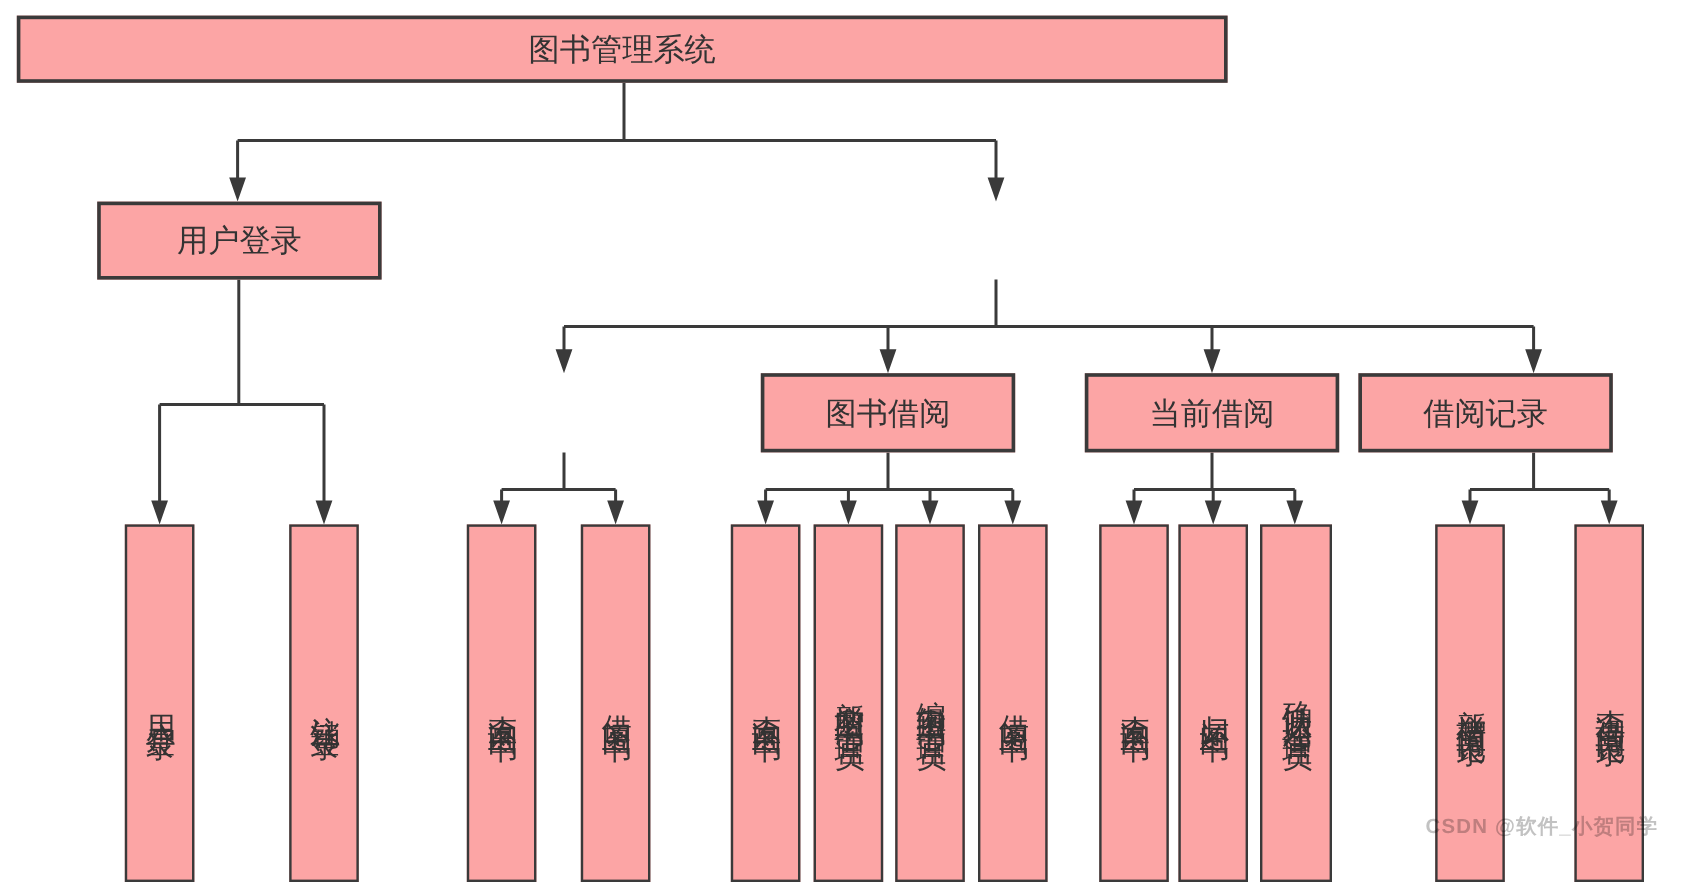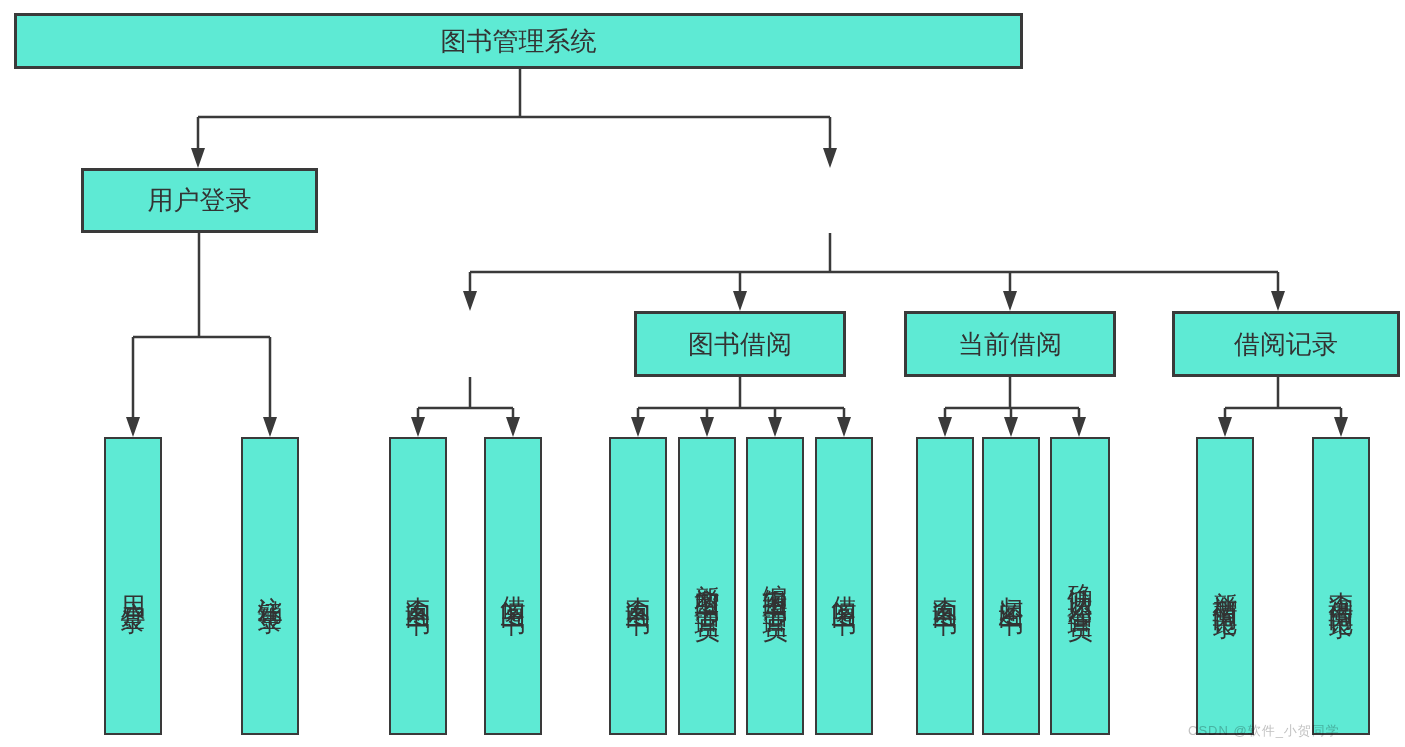--- a/index.html
+++ b/index.html
@@ -21,21 +21,21 @@
     overflow: hidden;
   }
   #connectors {
     position: absolute;
     left: 0; top: 0;
     width: 1405px; height: 747px;
   }
   .box {
     position: absolute;
     box-sizing: border-box;
-    background: #5eead4;
+    background: #fca5a5;
     border: 3px solid var(--line);
     display: flex;
     align-items: center;
     justify-content: center;
     color: var(--text);
     font-size: 26px;
     text-align: left;
     white-space: nowrap;
   }
   .vbox { border-width: 2px; }
@@ -43,27 +43,28 @@
     writing-mode: vertical-rl;
     text-orientation: mixed;
     font-size: 25px;
     letter-spacing: 5px;
     white-space: normal;
     line-height: 1;
   }
   #watermark {
     position: absolute;
     left: 1188px;
-    top: 722px;
-    font-size: 13px;
+    top: 677px;
+    font-size: 17px;
     letter-spacing: 1px;
     color: var(--wm);
     mix-blend-mode: multiply;
     z-index: 5;
     white-space: nowrap;
+    font-weight: bold;
   }
 </style>
 </head>
 <body>
 
 <div id="canvas">
 
   <svg id="connectors" viewBox="0 0 1405 747" xmlns="http://www.w3.org/2000/svg">
     <g stroke="#3a3a3a" stroke-width="2.5" fill="none">
 
@@ -99,21 +100,21 @@
   <div class="box" style="left:81px;top:168px;width:237px;height:65px">
     <span class="lbl">用户登录</span>
   </div>
 
   <div class="box" style="left:634px;top:311px;width:212px;height:66px">
     <span class="lbl">图书借阅</span>
   </div>
   <div class="box" style="left:904px;top:311px;width:212px;height:66px">
     <span class="lbl">当前借阅</span>
   </div>
-  <div class="box" style="left:1172px;top:311px;width:228px;height:66px">
+  <div class="box" style="left:1132px;top:311px;width:212px;height:66px">
     <span class="lbl">借阅记录</span>
   </div>
 
   <div class="box vbox" style="left:104px;top:437px;width:58px;height:298px">
     <span class="lbl">用户登录</span>
   </div>
   <div class="box vbox" style="left:241px;top:437px;width:58px;height:298px">
     <span class="lbl">注销登录</span>
   </div>
   <div class="box vbox" style="left:389px;top:437px;width:58px;height:298px">

